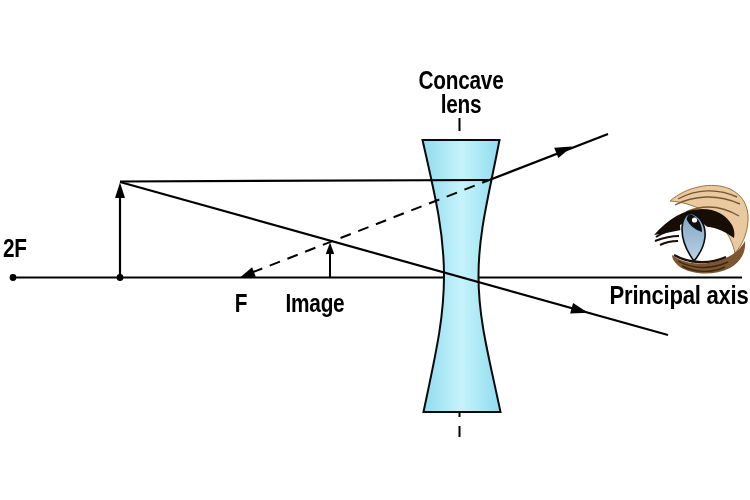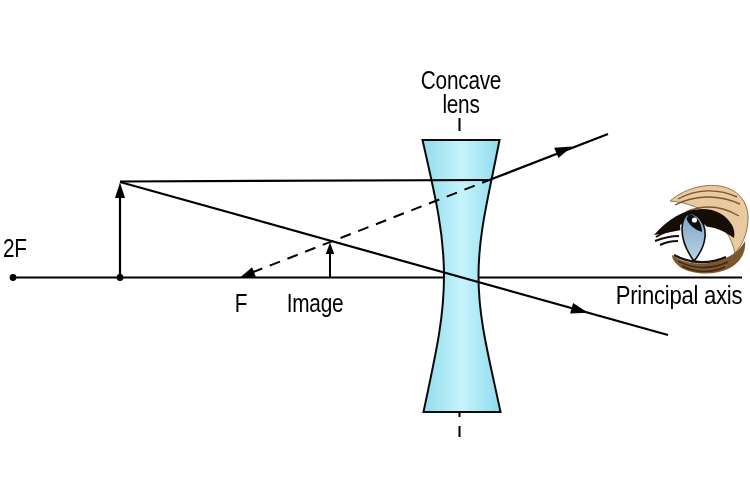--- a/index.html
+++ b/index.html
@@ -2,20 +2,21 @@
 <html><head>
 <meta charset="utf-8">
 <style>
   html,body{margin:0;padding:0;background:#ffffff;}
   .stage{
     position:relative;
     width:750px;height:500px;
     background:#ffffff;
     font-family:"Liberation Sans",sans-serif;
     overflow:hidden;
+    font-weight:bold;
   }
   svg{position:absolute;left:0;top:0;}
   .diagram-label{
     font-family:"Liberation Sans",sans-serif;
     font-size:26px;
     fill:#000000;
     letter-spacing:-0.3px;
   }
 </style>
 </head>

